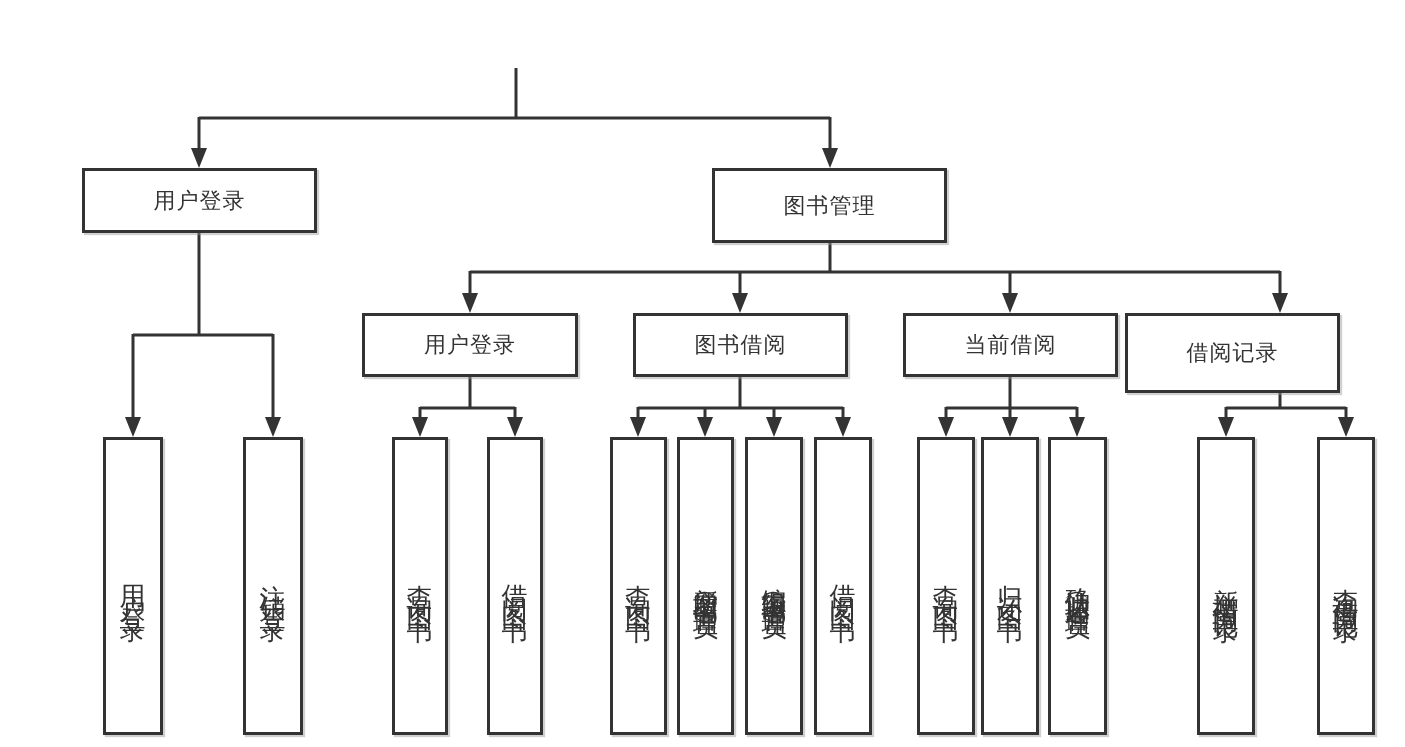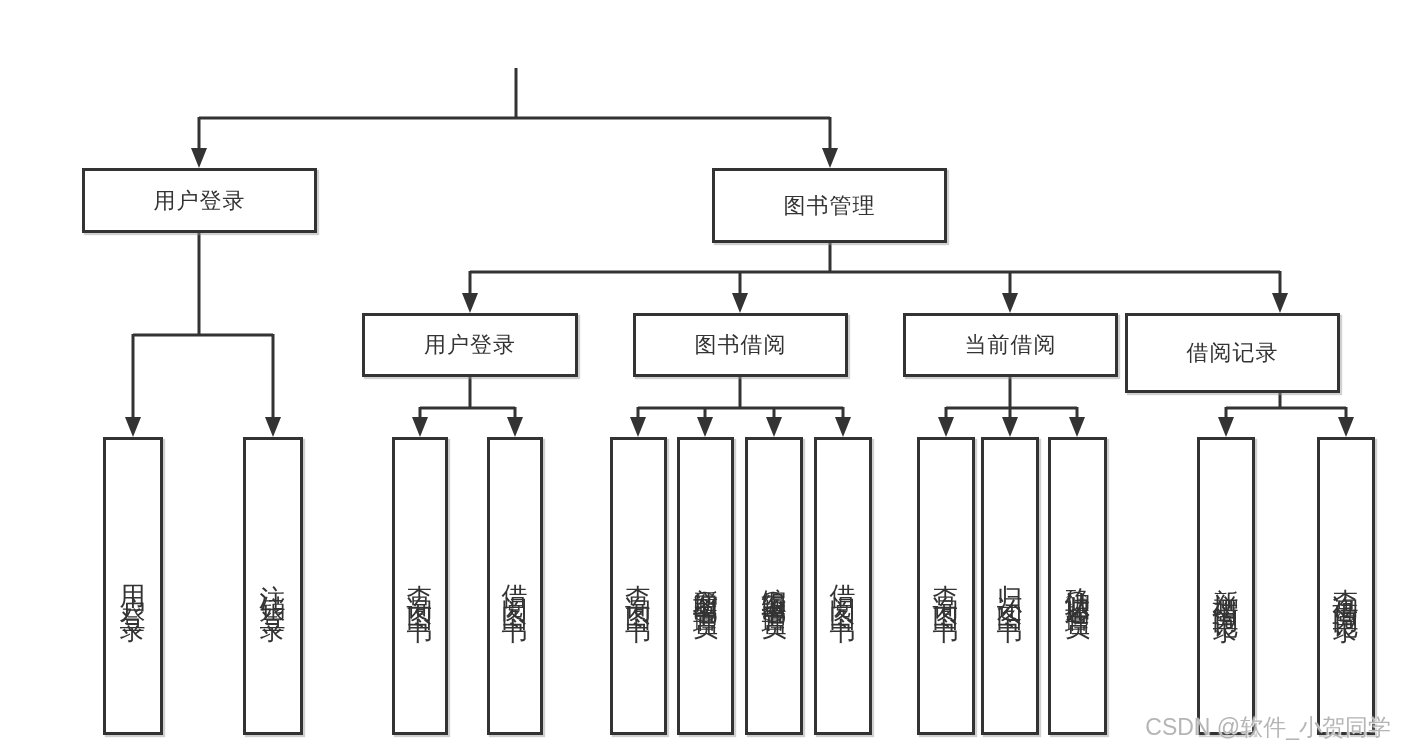--- a/index.html
+++ b/index.html
@@ -214,15 +214,14 @@
     <span class="vlabel">确认归还（管理员）</span>
   </div>
 
   <div class="box leaf mid leaf-e1">
     <span class="vlabel">新增借阅记录</span>
   </div>
   <div class="box leaf mid leaf-e2">
     <span class="vlabel">查询借阅记录</span>
   </div>
 
-  <div class="watermark">CSDN @软件_小贺同学</div>
 
 </div>
 
 </body></html>

